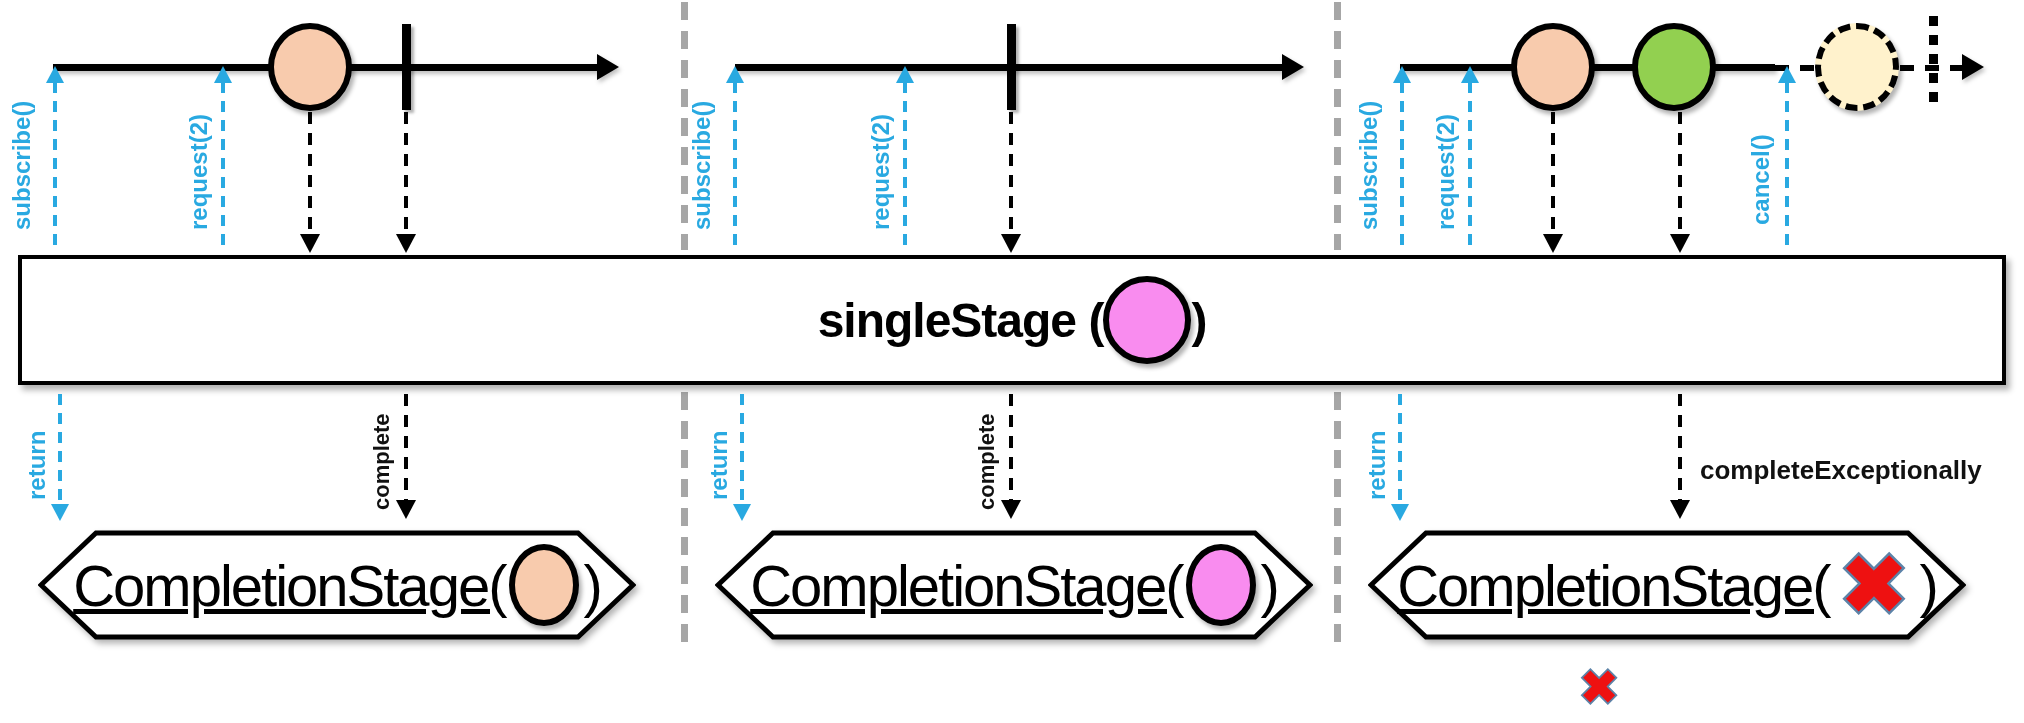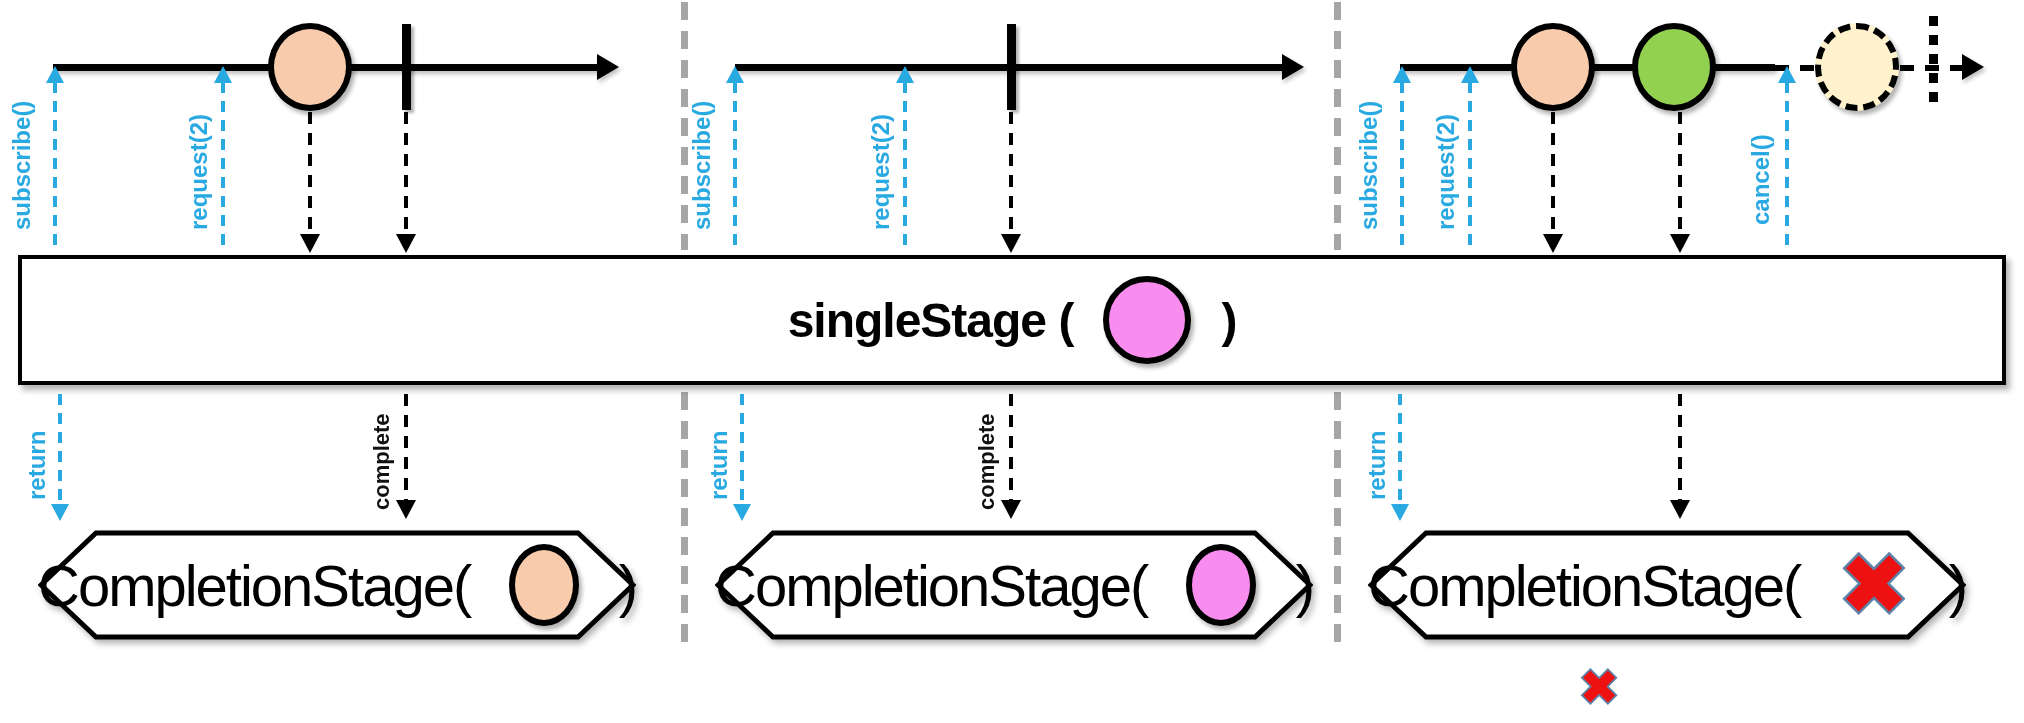--- a/index.html
+++ b/index.html
@@ -45,28 +45,28 @@
     border-top:19px solid #000; }
   
   .vlabel { position:absolute; writing-mode:vertical-rl; transform:rotate(180deg);
     font-weight:bold; font-size:24px; color:#29A9E1; line-height:1; width:28px;
     white-space:nowrap; }
   .vlabel.black { color:#111; font-size:22px; }
   .hlabel { position:absolute; font-weight:bold; font-size:26px; color:#111; white-space:nowrap; }
   
   .opbox { position:absolute; left:18px; top:255px; width:1988px; height:130px;
     border:4px solid #000; background:#fff; box-shadow:4px 5px 6px rgba(0,0,0,.3);
-    display:flex; align-items:center; justify-content:center; gap:30px; box-sizing:border-box; }
+    display:flex; align-items:center; justify-content:center; gap:0; box-sizing:border-box; }
   .opbox .optext { font-weight:bold; font-size:48px; color:#000; letter-spacing:-1px; }
   
   .hex { position:absolute; width:598px; height:110px; top:530px;
     filter:drop-shadow(3px 4px 3px rgba(0,0,0,.3)); }
   .hex svg.shape { position:absolute; left:0; top:0; }
   .hex .content { position:absolute; inset:0; display:flex; align-items:center;
-    justify-content:space-between; gap:4px; }
+    justify-content:center; gap:4px;text-decoration:underline; }
   .hex .cstext { font-size:58px; color:#000; letter-spacing:-2px; white-space:nowrap; }
   .xmark { display:block; }
   
   .legend { position:absolute; left:1575px; top:658px; height:58px;
     display:flex; align-items:center; gap:12px; }
 </style>
 </head>
 <body>
 
 <div class="canvas">
@@ -180,20 +180,21 @@
       <span class="cstext">)</span>
     </div>
   </div>
 
   <div class="bdash" style="left:1398px; top:394px; height:110px;"></div>
   <div class="bhead-down" style="left:1391px; top:504px;"></div>
   <div class="vlabel" style="left:1365px; top:400px; height:100px;">return</div>
 
   <div class="kdash" style="left:1678px; top:394px; height:106px;"></div>
   <div class="khead-down" style="left:1670px; top:500px;"></div>
+  <div class="hlabel" style="left:1700px; top:455px;">completeExceptionally</div>
 
   <div class="hex" style="left:1368px;">
     <svg class="shape" width="598" height="110" viewBox="0 0 598 110">
       <polygon points="3,55 58,3 540,3 595,55 540,107 58,107" fill="#fff" stroke="#000" stroke-width="5"></polygon>
     </svg>
     <div class="content">
       <span class="cstext">CompletionStage(</span>
       <svg class="xmark" width="82" height="90" viewBox="0 0 82 90">
         <text x="41" y="74" font-size="84" font-weight="bold" text-anchor="middle" font-family="DejaVu Sans, sans-serif" fill="#EE1111" stroke="#5D83A8" stroke-width="5" paint-order="stroke">✖</text>
       </svg>

